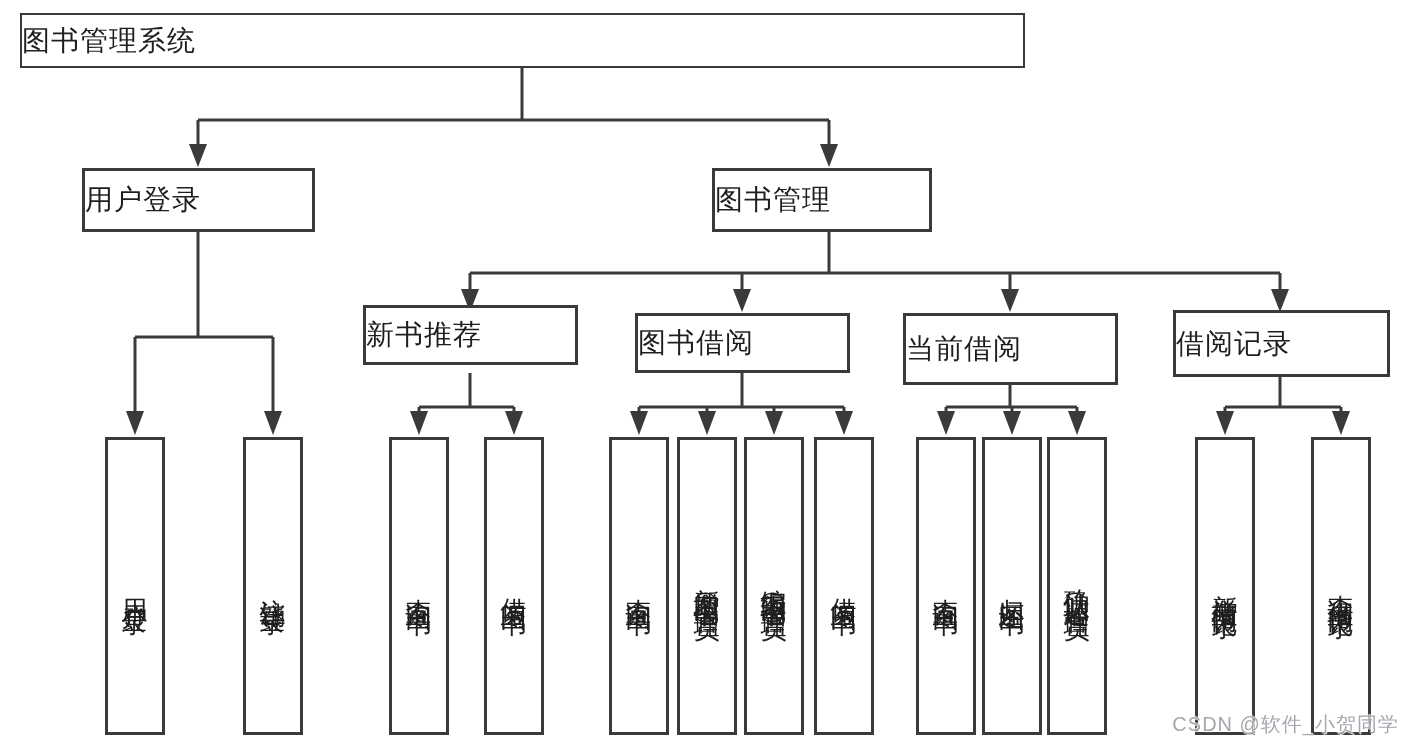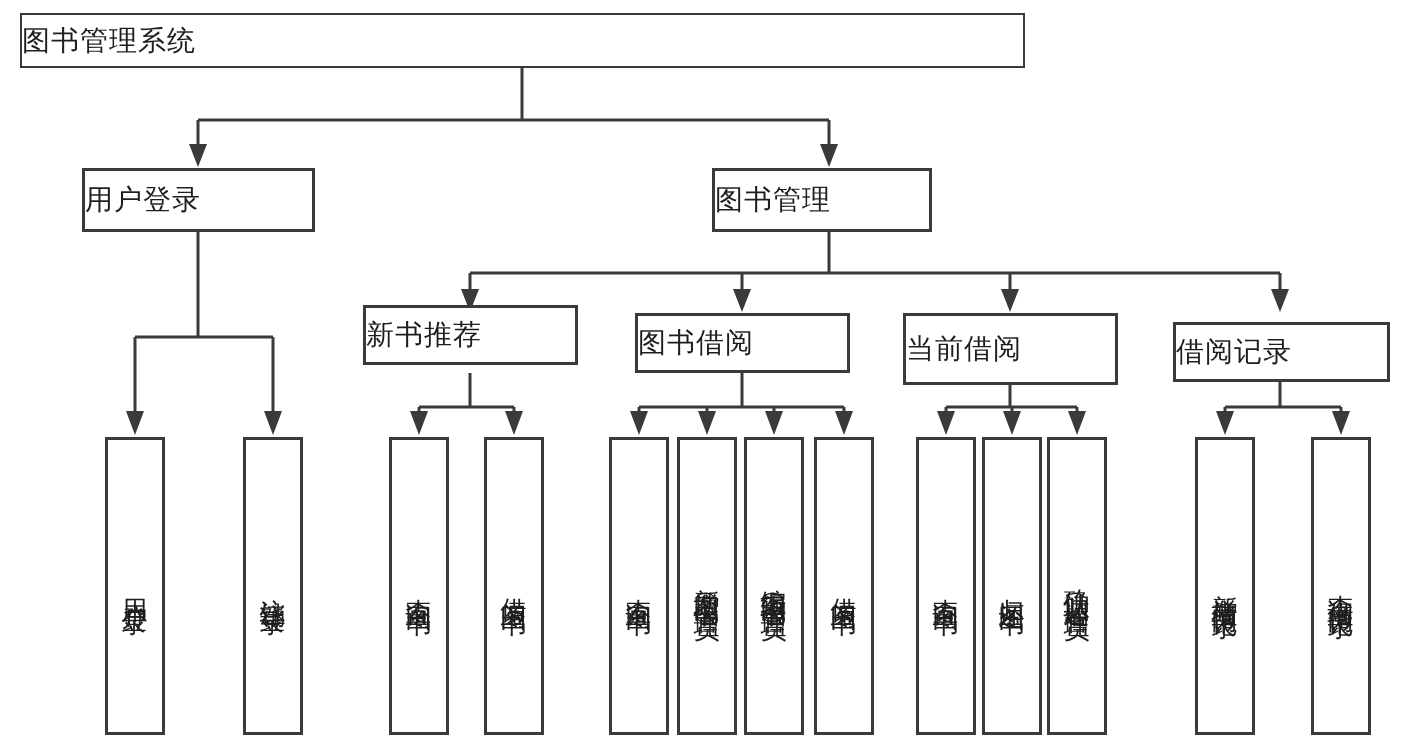--- a/index.html
+++ b/index.html
@@ -120,21 +120,21 @@
 
   <div class="hbox" style="left:363px;top:305px;width:215px;height:60px">
     <span>新书推荐</span>
   </div>
   <div class="hbox" style="left:635px;top:313px;width:215px;height:60px">
     <span>图书借阅</span>
   </div>
   <div class="hbox" style="left:903px;top:313px;width:215px;height:72px">
     <span>当前借阅</span>
   </div>
-  <div class="hbox" style="left:1173px;top:322px;width:217px;height:60px">
+  <div class="hbox" style="left:1173px;top:310px;width:217px;height:67px">
     <span>借阅记录</span>
   </div>
 
   <div class="vbox" style="left:105px">
     <span>用户登录</span>
   </div>
   <div class="vbox" style="left:243px">
     <span>注销登录</span>
   </div>
 
@@ -168,14 +168,15 @@
     <span>确认归还（管理员）</span>
   </div>
 
   <div class="vbox" style="left:1195px">
     <span>新增借阅记录</span>
   </div>
   <div class="vbox" style="left:1311px">
     <span>查询借阅记录</span>
   </div>
 
+  <div class="watermark">CSDN @软件_小贺同学</div>
 
 </div>
 
 </body></html>

